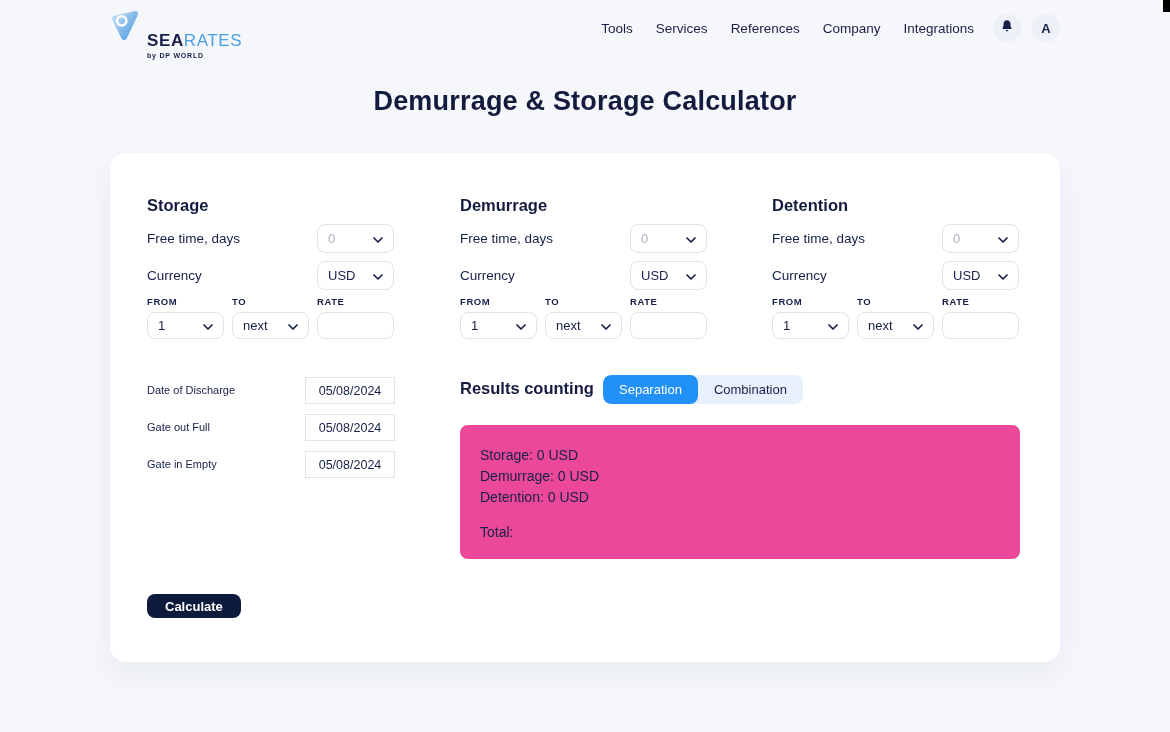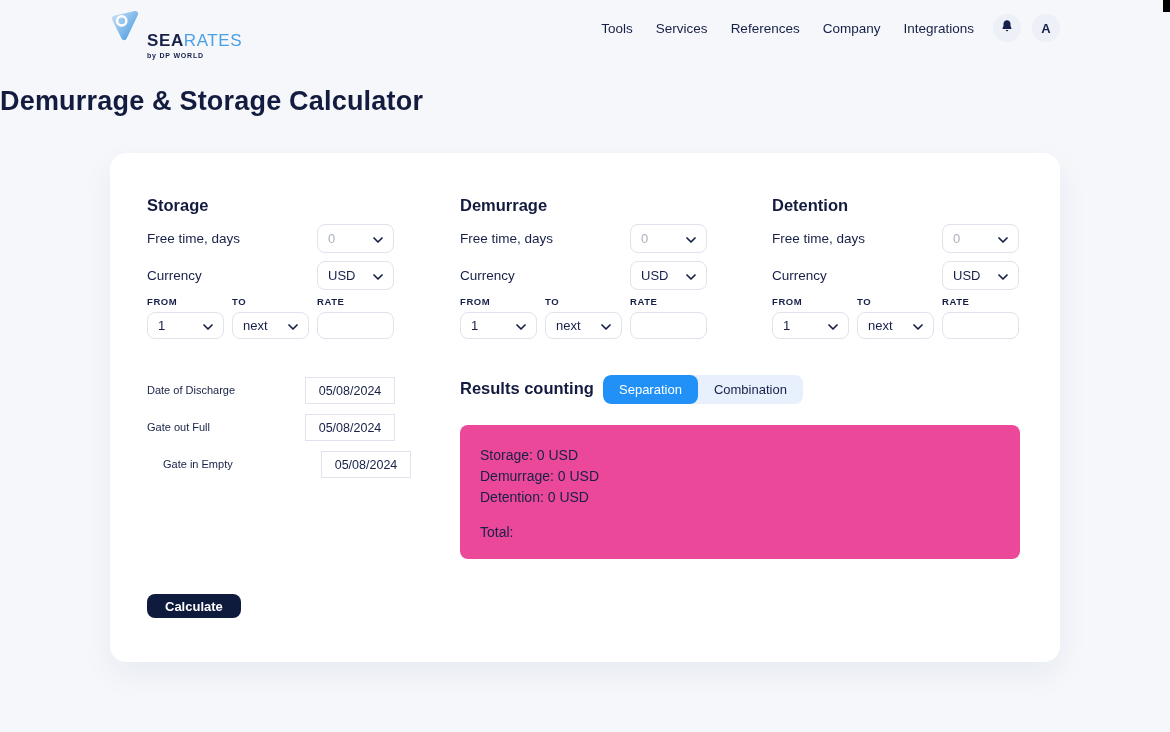--- a/index.html
+++ b/index.html
@@ -30,21 +30,21 @@
     width:28px; height:28px; border-radius:50%;
     background:#edf0f7; display:flex; align-items:center; justify-content:center;
     cursor:pointer;
   }
   .avatar-circle { font-size:13px; font-weight:700; color:#172048; }
   .icons-group { display:flex; align-items:center; gap:11px; margin-left:-4px; }
 
   
   .page-title {
     position:absolute; top:86px; left:0; width:100%;
-    text-align:left; font-size:27px; font-weight:700; color:#131b3f;
+    text-align:center; font-size:27px; font-weight:700; color:#131b3f;
     letter-spacing:0.2px;
   }
 
   
   .card {
     position:absolute; left:110px; top:153px; width:950px; height:509px;
     background:#ffffff; border-radius:16px;
     box-shadow:0 12px 32px rgba(23,32,72,0.06);
   }
 
@@ -78,21 +78,21 @@
   .pos-from { left:0; }  .pos-to { left:85px; }  .pos-rate { left:170px; }
   .ftr-field.select { width:77px; }
   .rate-input {
     width:77px; height:27px; border:1px solid #dfe3eb; border-radius:8px;
     background:#fff; font-family:"Liberation Sans", sans-serif;
     font-size:13px; color:#172048; padding:0 8px; outline:none;
   }
 
   
   .date-row { position:absolute; left:37px; width:248px; height:27px; }
-  .date-row-0 { top:224px; } .date-row-1 { top:261px; } .date-row-2 { top:298px;margin-left:16px; }
+  .date-row-0 { top:224px; } .date-row-1 { top:261px; } .date-row-2 { top:298px; }
   .date-label { font-size:11px; color:#172048; line-height:27px; }
   .date-input {
     position:absolute; left:158px; top:0; width:90px; height:27px;
     border:1px solid #dfe3eb; border-radius:0; background:#fff;
     font-family:"Liberation Sans", sans-serif; font-size:12.5px; color:#172048;
     text-align:center; outline:none; padding:0;
   }
 
   
   .results-heading { position:absolute; left:350px; top:226px; font-size:16.5px; font-weight:700; color:#131b3f; }

